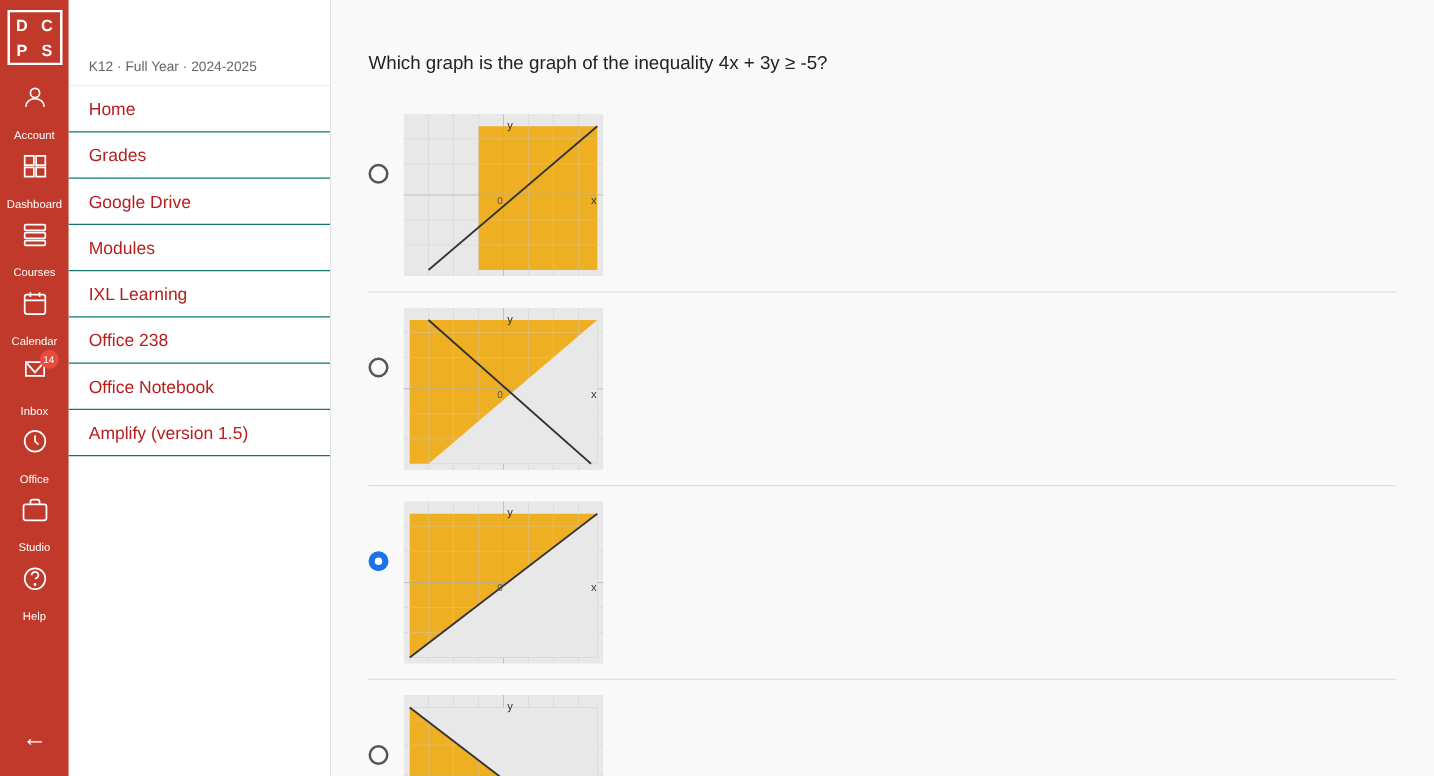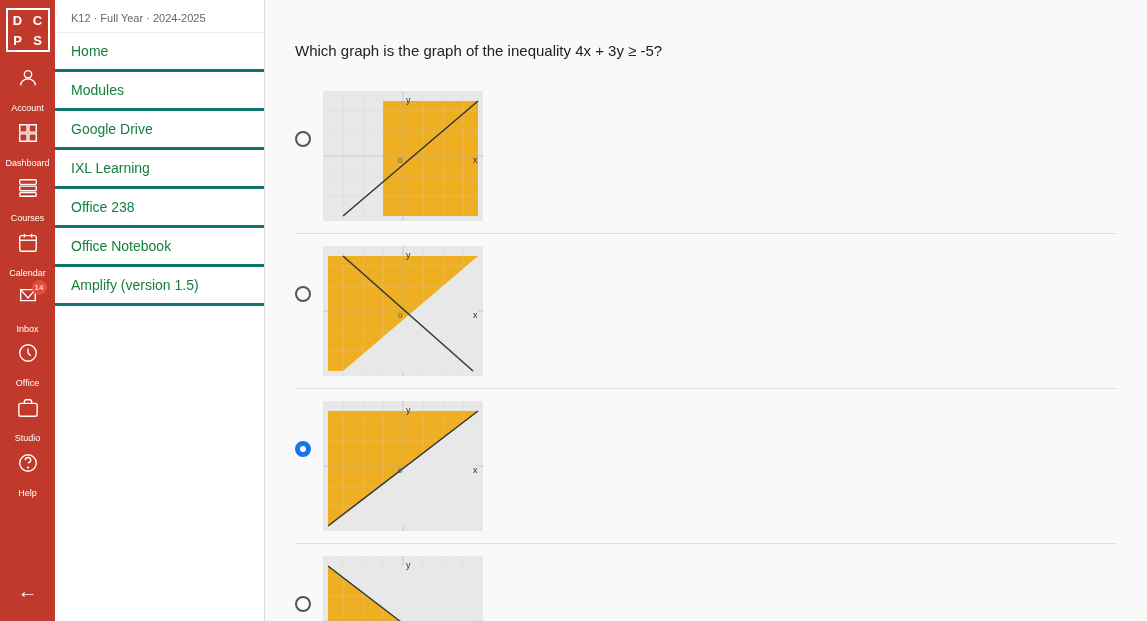--- a/index.html
+++ b/index.html
@@ -79,27 +79,28 @@
       display: flex;
       flex-direction: column;
       padding: 0;
       flex-shrink: 0;
     }
     .nav-sidebar .year-label {
       font-size: 11px;
       color: #666;
       padding: 12px 16px 8px;
       border-bottom: 1px solid #eee;
+      margin-top: 36px;
     }
     .nav-sidebar .menu-item {
       padding: 10px 16px;
       font-size: 14px;
-      color: #15803d;
+      color: #b91c1c;
       cursor: pointer;
-      border-bottom: 3px solid #0f766e;
+      border-bottom: 1px solid #0f766e;
     }
 
     
     .main-content {
       flex: 1;
       background: #f9f9f9;
       overflow-y: auto;
       padding: 20px 30px;
     }
 
@@ -246,22 +247,23 @@
       </svg>
     <span>Help</span>
   </div>
 
   <div class="back-icon" style="margin-top:auto;margin-bottom:10px;font-size:20px;color:#fff;">←</div>
 </div>
 
 <div class="nav-sidebar">
   <div class="year-label">K12 · Full Year · 2024-2025</div>
   <div class="menu-item">Home</div>
+  <div class="menu-item">Grades</div>
+  <div class="menu-item">Google Drive</div>
   <div class="menu-item">Modules</div>
-  <div class="menu-item">Google Drive</div>
   <div class="menu-item">IXL Learning</div>
   <div class="menu-item">Office 238</div>
   <div class="menu-item">Office Notebook</div>
   <div class="menu-item">Amplify (version 1.5)</div>
 </div>
 
 <div class="main-content">
   <div class="question-text">Which graph is the graph of the inequality 4x + 3y ≥ -5?</div>
 
   <div class="options-list">

